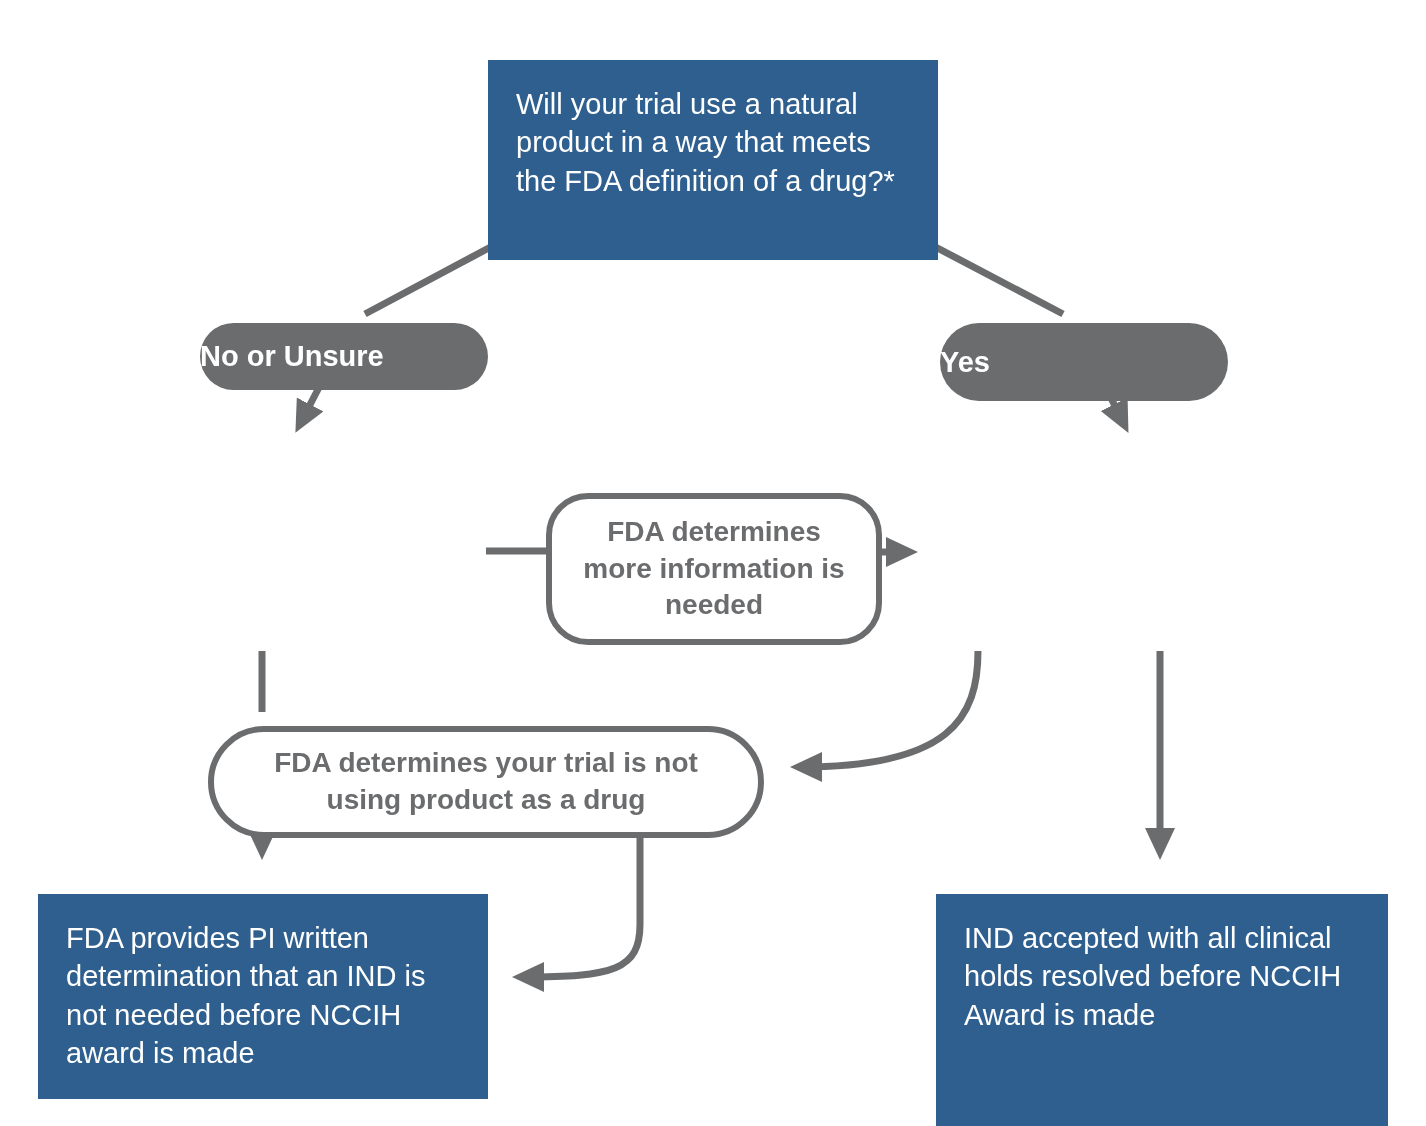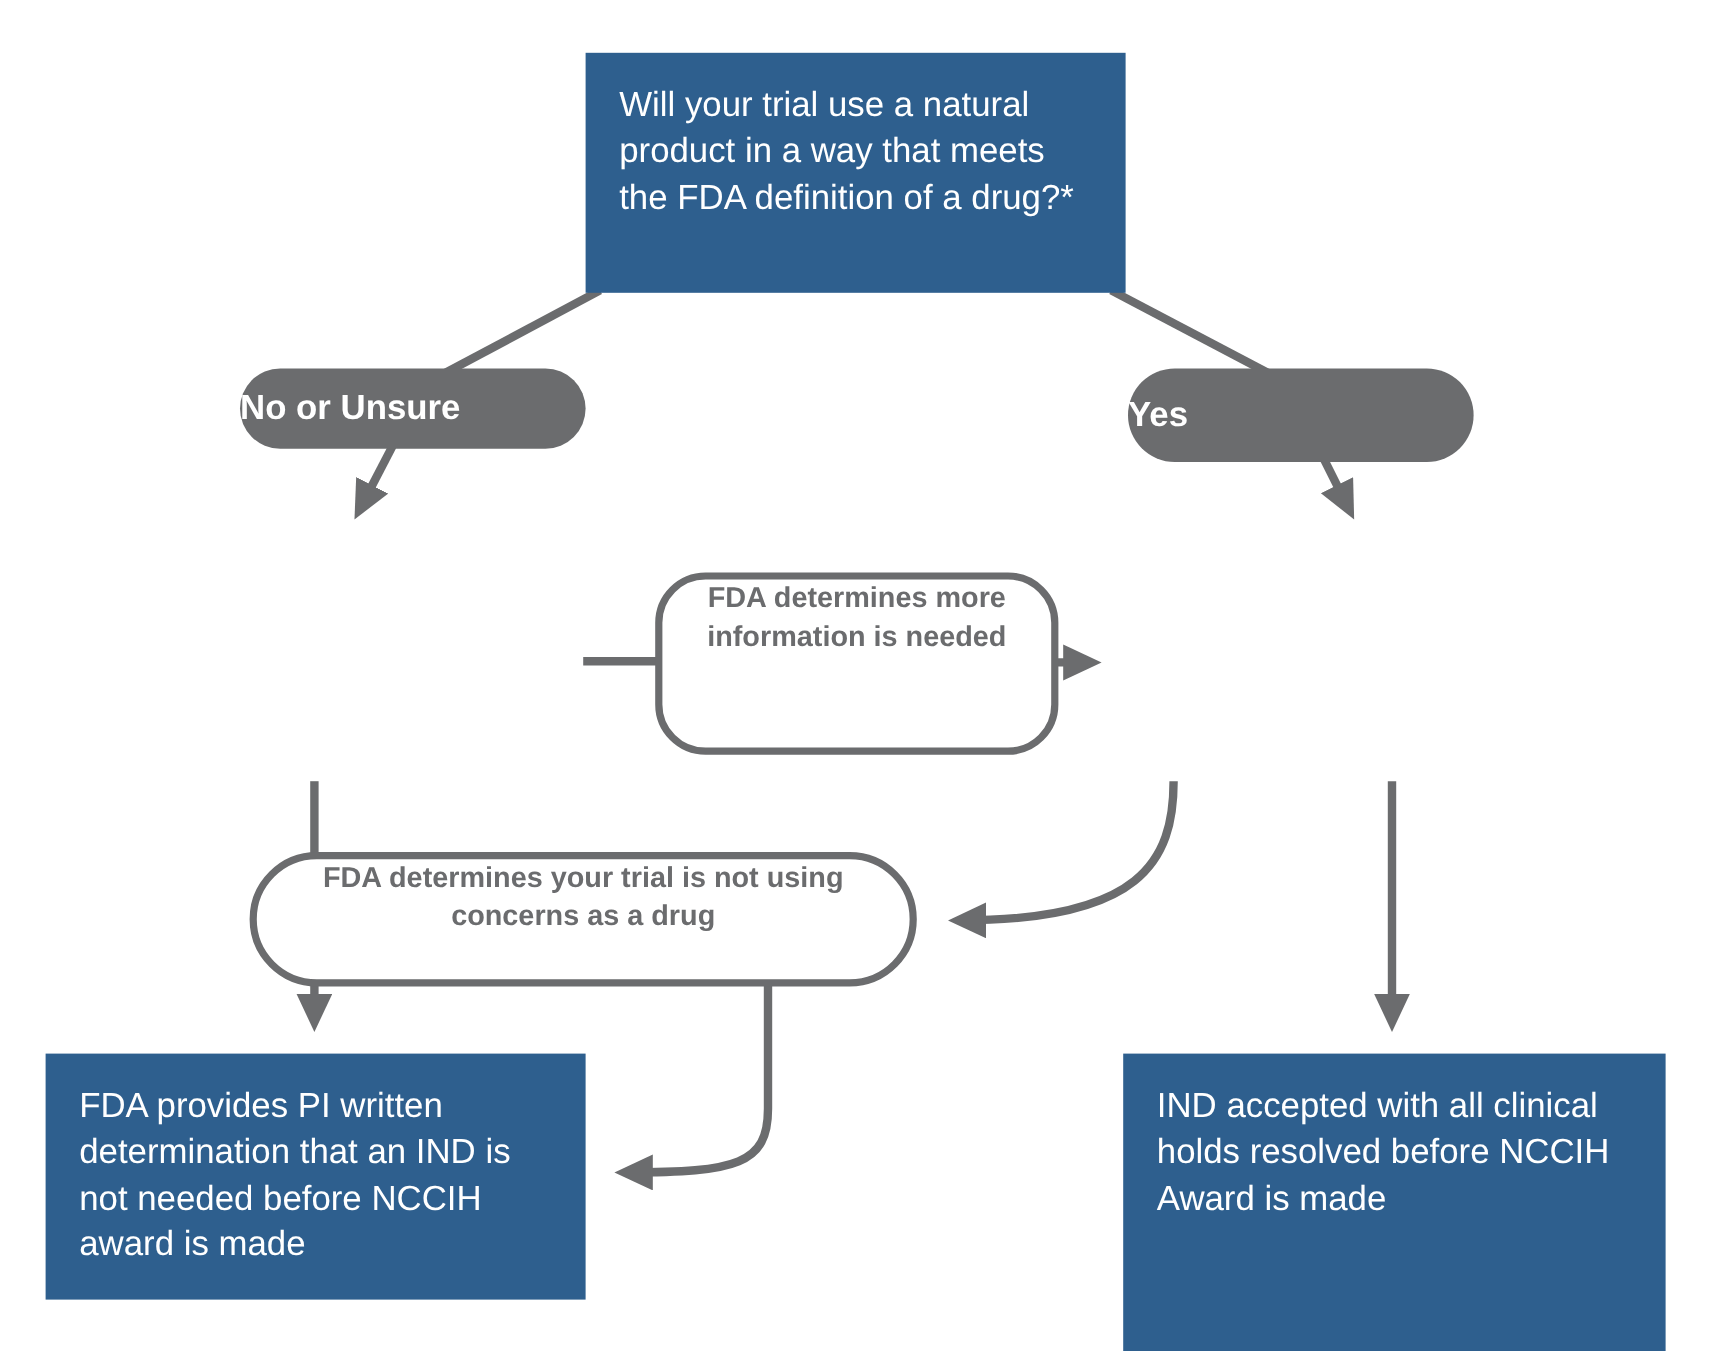--- a/index.html
+++ b/index.html
@@ -10,21 +10,21 @@
   *{margin:0;padding:0;box-sizing:border-box;}
   html,body{background:#fff;}
   body{
     width:1426px;height:1126px;
     font-family:"Liberation Sans", sans-serif;
     position:relative;overflow:hidden;
   }
   .canvas{position:relative;width:1426px;height:1126px;background:var(--white);}
   svg.connectors{position:absolute;left:0;top:0;width:1426px;height:1126px;z-index:0;}
   .conn{stroke:var(--gray);stroke-width:7;fill:none;}
-  .node{position:absolute;z-index:1;}
+  .node{position:absolute;z-index:1;margin-top:16px;}
   .blue-box{
     background:var(--blue);
     color:var(--white);
     font-size:29px;
     line-height:1.32;
     padding:25px 28px 24px 28px;
   }
   .pill{
     background:var(--gray);
     color:var(--white);
@@ -32,23 +32,23 @@
     font-size:29px;
     border-radius:40px;
     display:flex;align-items:center;justify-content:flex-start;
     text-align:center;
   }
   .white-node{
     background:var(--white);
     border:6px solid var(--gray);
     color:var(--gray);
     font-weight:bold;
-    font-size:24px;
+    font-size:28px;
     line-height:1.32;
-    display:flex;align-items:flex-start;justify-content:center;
+    display:flex;align-items:center;justify-content:center;
     text-align:center;
   }
   
   #node-question{left:488px;top:44px;width:450px;height:200px;}
   #pill-no{left:200px;top:307px;width:288px;height:67px;}
   #pill-yes{left:940px;top:307px;width:288px;height:78px;}
   #node-submit-email{left:38px;top:453px;width:450px;height:200px;}
   #node-submit-ind{left:936px;top:453px;width:452px;height:200px;}
   #node-more-info{left:546px;top:477px;width:336px;height:152px;border-radius:42px;padding:0 30px;}
   #node-not-drug{left:208px;top:710px;width:556px;height:112px;border-radius:56px;padding:0 26px;}
@@ -102,21 +102,21 @@
     <span>Yes</span>
   </div>
 
 
 
   <div id="node-more-info" class="node white-node">
     <span>FDA determines more information is needed</span>
   </div>
 
   <div id="node-not-drug" class="node white-node">
-    <span>FDA determines your trial is not using concerns as a drug</span>
+    <span>FDA determines your trial is not using product as a drug</span>
   </div>
 
   <div id="node-written-determination" class="node blue-box">
     <span>FDA provides PI written determination that an IND is not needed before NCCIH award is made</span>
   </div>
 
   <div id="node-ind-accepted" class="node blue-box">
     <span>IND accepted with all clinical holds resolved before NCCIH Award is made</span>
   </div>
 

